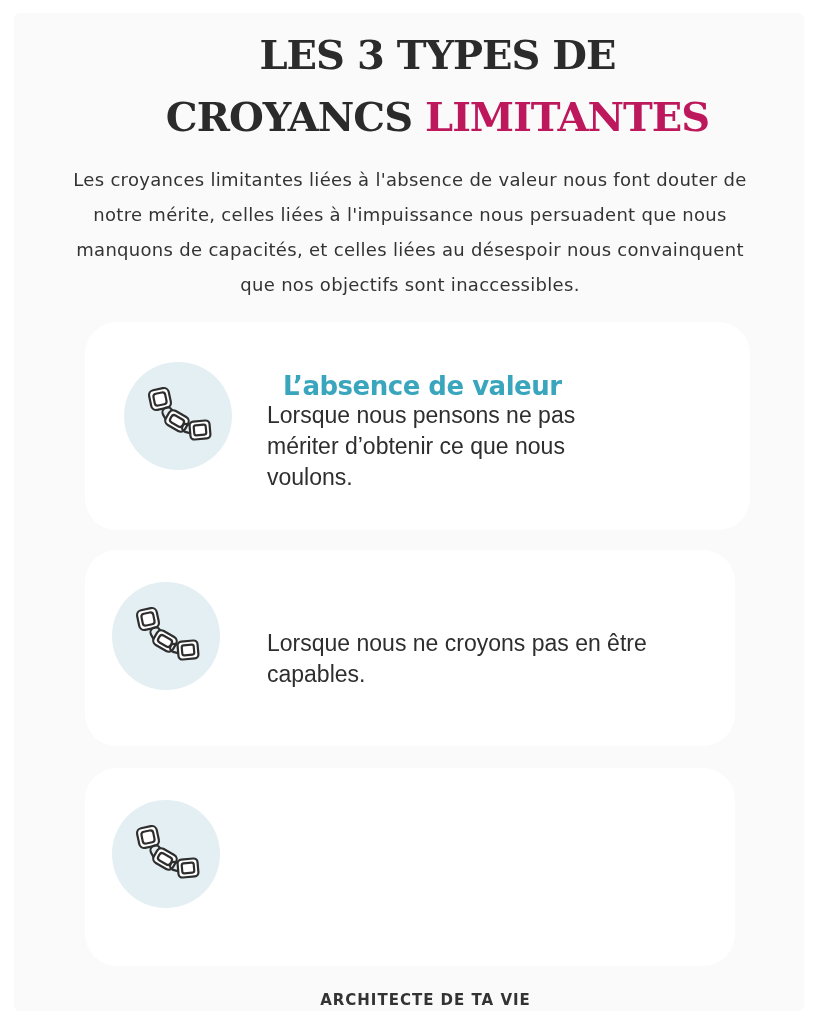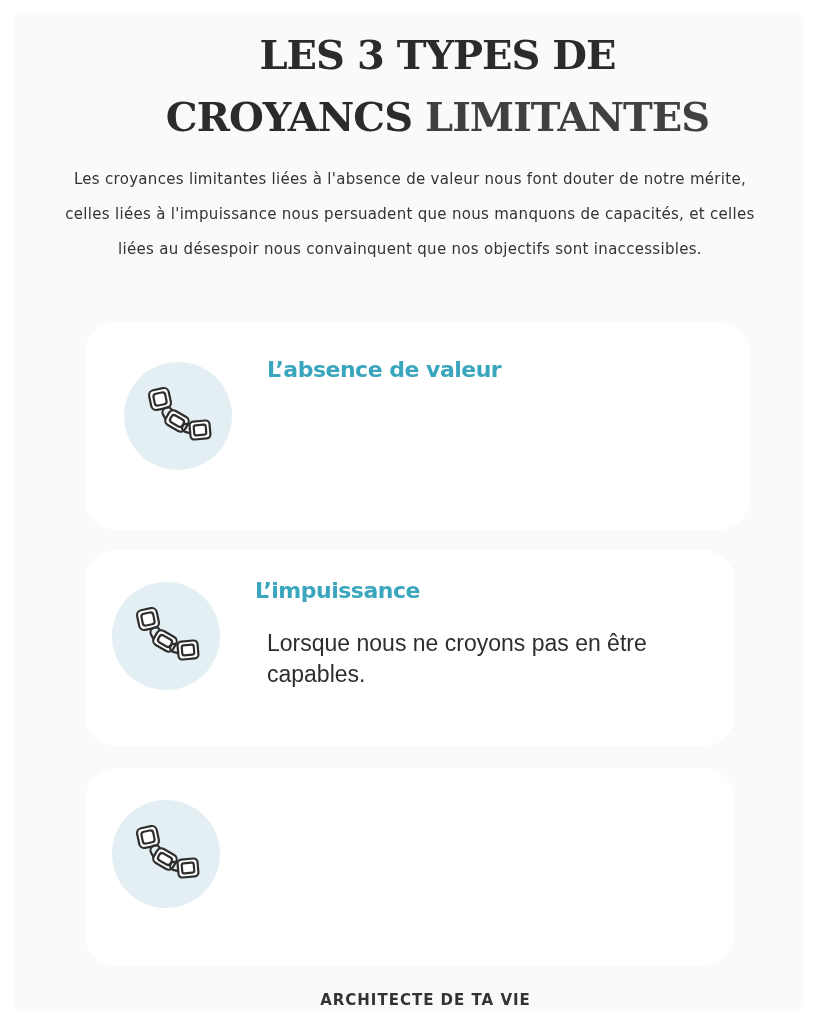--- a/index.html
+++ b/index.html
@@ -30,31 +30,31 @@
     text-align: center;
     font-family: "DejaVu Serif", "Liberation Serif", serif;
     font-weight: bold;
     color: #2b2b2b;
     letter-spacing: -1px;
     margin: 0;
     padding-left: 28px;
   }
   .title-line1 { top: 30px; font-size: 40px; line-height: 50px; }
   .title-line2 { top: 92px; font-size: 40px; line-height: 50px; }
-  .title .accent { color: #404040; }
+  .title .accent { color: #be185d; }
 
   .intro {
     position: absolute;
     left: 60px;
     top: 162px;
     width: 700px;
     text-align: center;
     font-family: "DejaVu Sans", sans-serif;
     font-weight: normal;
-    font-size: 15px;
+    font-size: 18px;
     line-height: 35px;
     color: #333333;
     letter-spacing: 0.3px;
     margin: 0;
   }
 
   .card {
     position: absolute;
     left: 85px;
     background: #ffffff;
@@ -73,24 +73,24 @@
     display: flex;
     align-items: center;
     justify-content: center;
   }
   .card-1 .icon-circle { left: 39px; top: 40px; }
   .card-2 .icon-circle { left: 27px; top: 32px; }
   .card-3 .icon-circle { left: 27px; top: 32px; }
 
   .card-heading {
     position: absolute;
-    margin: 0;
+    margin: 16px;
     font-family: "DejaVu Sans", sans-serif;
     font-weight: bold;
-    font-size: 22px;
+    font-size: 26px;
     line-height: 40px;
     color: #3aa6bd;
     letter-spacing: -0.5px;
   }
   .card-text {
     position: absolute;
     margin: 0;
     font-family: "Liberation Sans", sans-serif;
     font-size: 23px;
     line-height: 31px;
@@ -141,38 +141,38 @@
         <rect x="22" y="24" width="10" height="16" rx="5" transform="rotate(-30 27 32)"></rect>
         <rect x="24" y="30" width="22" height="16" rx="5" transform="rotate(30 35 38)" fill="#ffffff"></rect>
         <rect x="28" y="34" width="14" height="8" rx="3" transform="rotate(30 35 38)"></rect>
         <rect x="40" y="42" width="16" height="8" rx="4" transform="rotate(15 48 46)"></rect>
         <rect x="48" y="38" width="20" height="18" rx="4" transform="rotate(-5 58 47)" fill="#ffffff"></rect>
         <rect x="52" y="42" width="12" height="10" rx="2" transform="rotate(-5 58 47)"></rect>
       </g>
     </svg>
   </div>
   <h2 class="card-heading">L’absence de valeur</h2>
+  <p class="card-text">Lorsque nous pensons ne pas mériter d’obtenir ce que nous voulons.</p>
 </div>
 
 <div class="card card-2">
   <div class="icon-circle">
     <svg width="72" height="66" viewBox="0 0 72 66">
       <g fill="none" stroke="#2e2e2e" stroke-width="2.2" stroke-linejoin="round">
         <rect x="8" y="6" width="20" height="20" rx="5" transform="rotate(-12 18 16)" fill="#ffffff"></rect>
         <rect x="12" y="10" width="12" height="12" rx="3" transform="rotate(-12 18 16)"></rect>
         <rect x="22" y="24" width="10" height="16" rx="5" transform="rotate(-30 27 32)"></rect>
         <rect x="24" y="30" width="22" height="16" rx="5" transform="rotate(30 35 38)" fill="#ffffff"></rect>
         <rect x="28" y="34" width="14" height="8" rx="3" transform="rotate(30 35 38)"></rect>
         <rect x="40" y="42" width="16" height="8" rx="4" transform="rotate(15 48 46)"></rect>
         <rect x="48" y="38" width="20" height="18" rx="4" transform="rotate(-5 58 47)" fill="#ffffff"></rect>
         <rect x="52" y="42" width="12" height="10" rx="2" transform="rotate(-5 58 47)"></rect>
       </g>
     </svg>
   </div>
-  <h2 class="card-heading">L’impuissance</h2>
   <p class="card-text">Lorsque nous ne croyons pas en être capables.</p>
 </div>
 
 <div class="card card-3">
   <div class="icon-circle">
     <svg width="72" height="66" viewBox="0 0 72 66">
       <g fill="none" stroke="#2e2e2e" stroke-width="2.2" stroke-linejoin="round">
         <rect x="8" y="6" width="20" height="20" rx="5" transform="rotate(-12 18 16)" fill="#ffffff"></rect>
         <rect x="12" y="10" width="12" height="12" rx="3" transform="rotate(-12 18 16)"></rect>
         <rect x="22" y="24" width="10" height="16" rx="5" transform="rotate(-30 27 32)"></rect>

